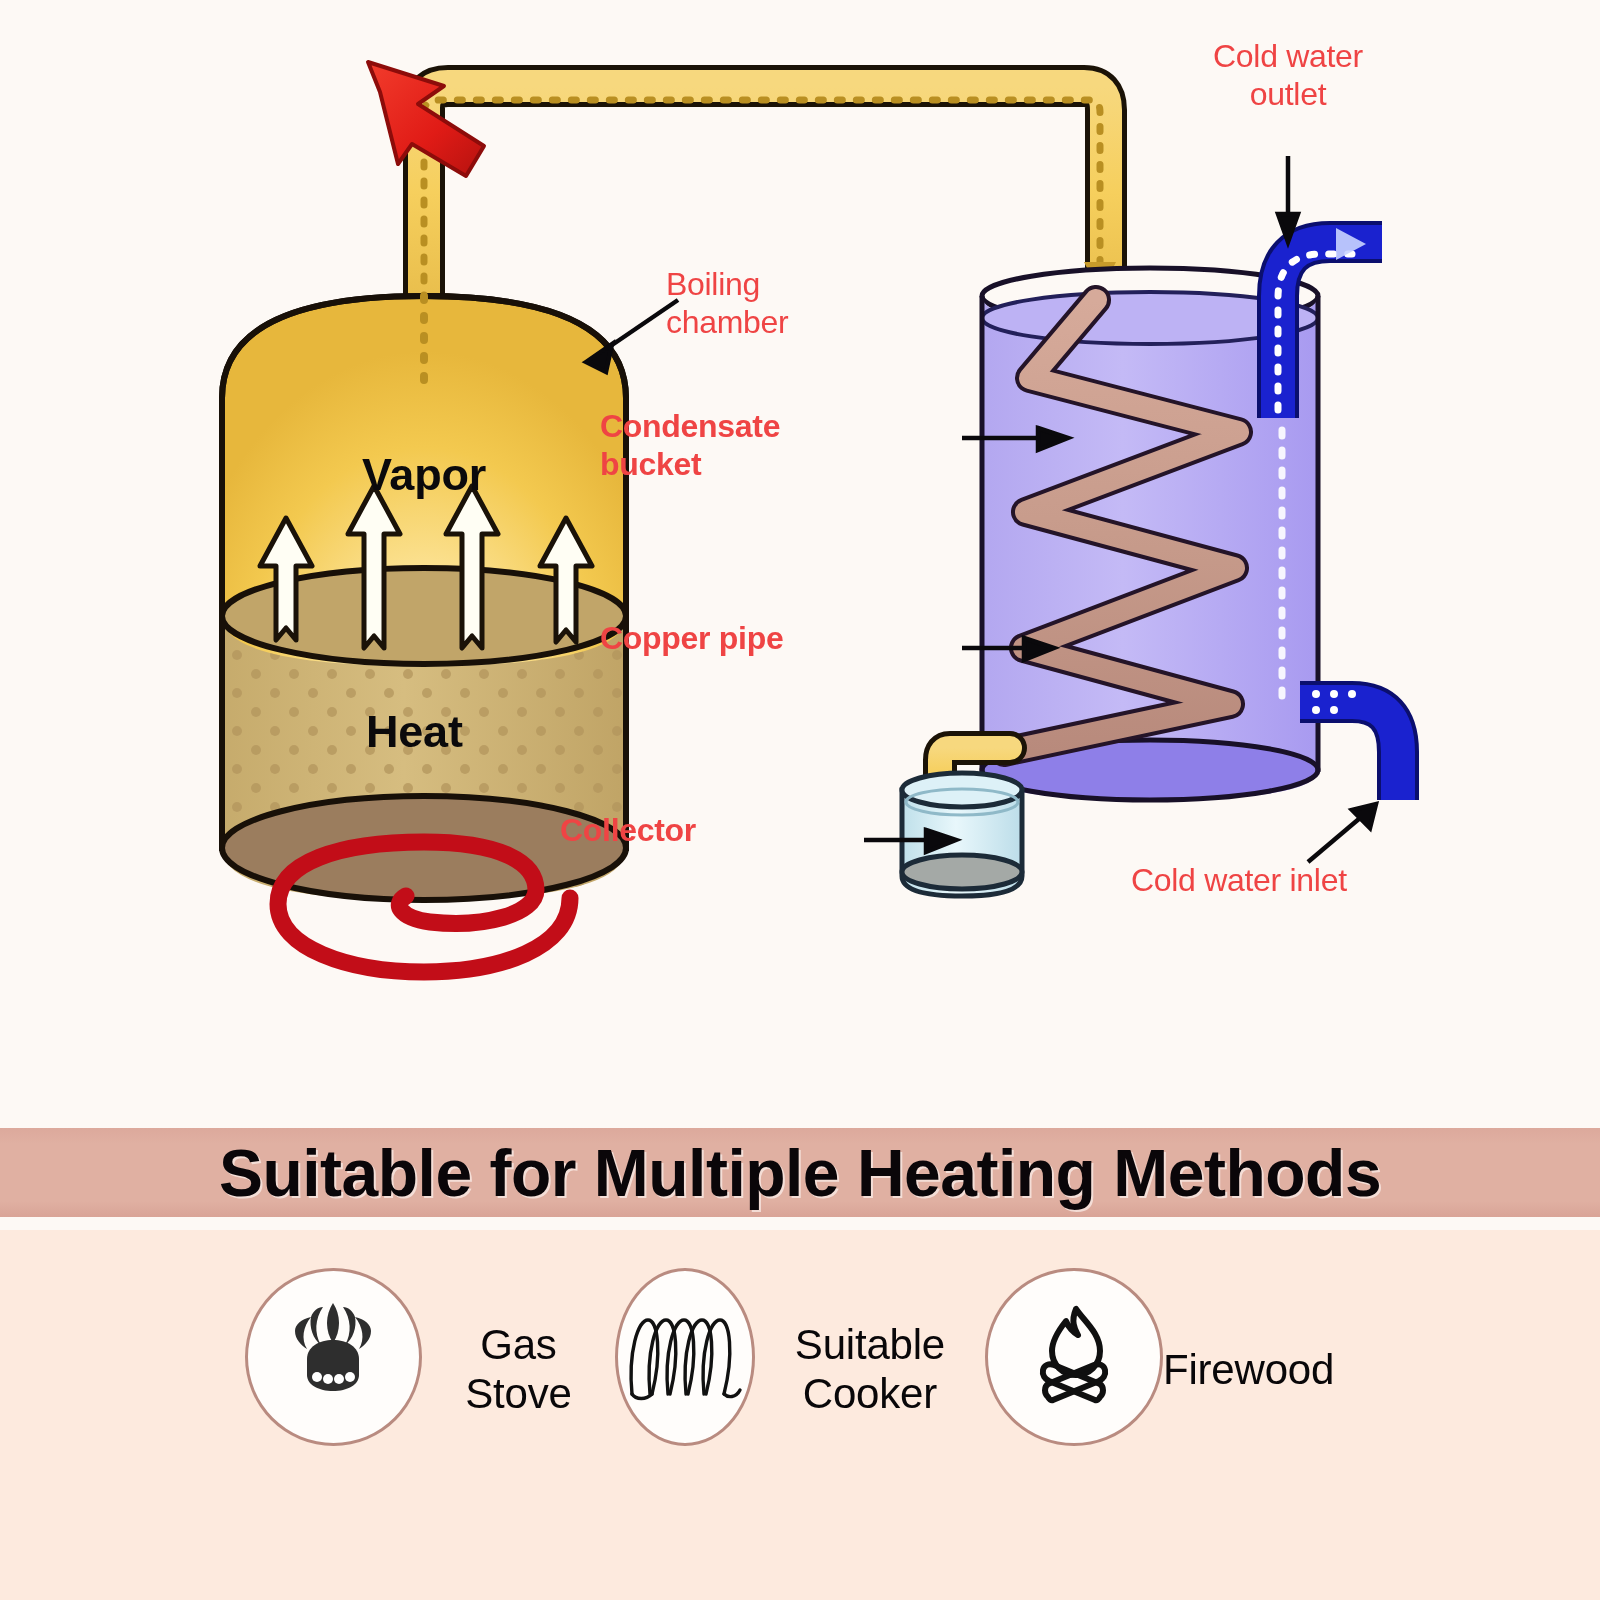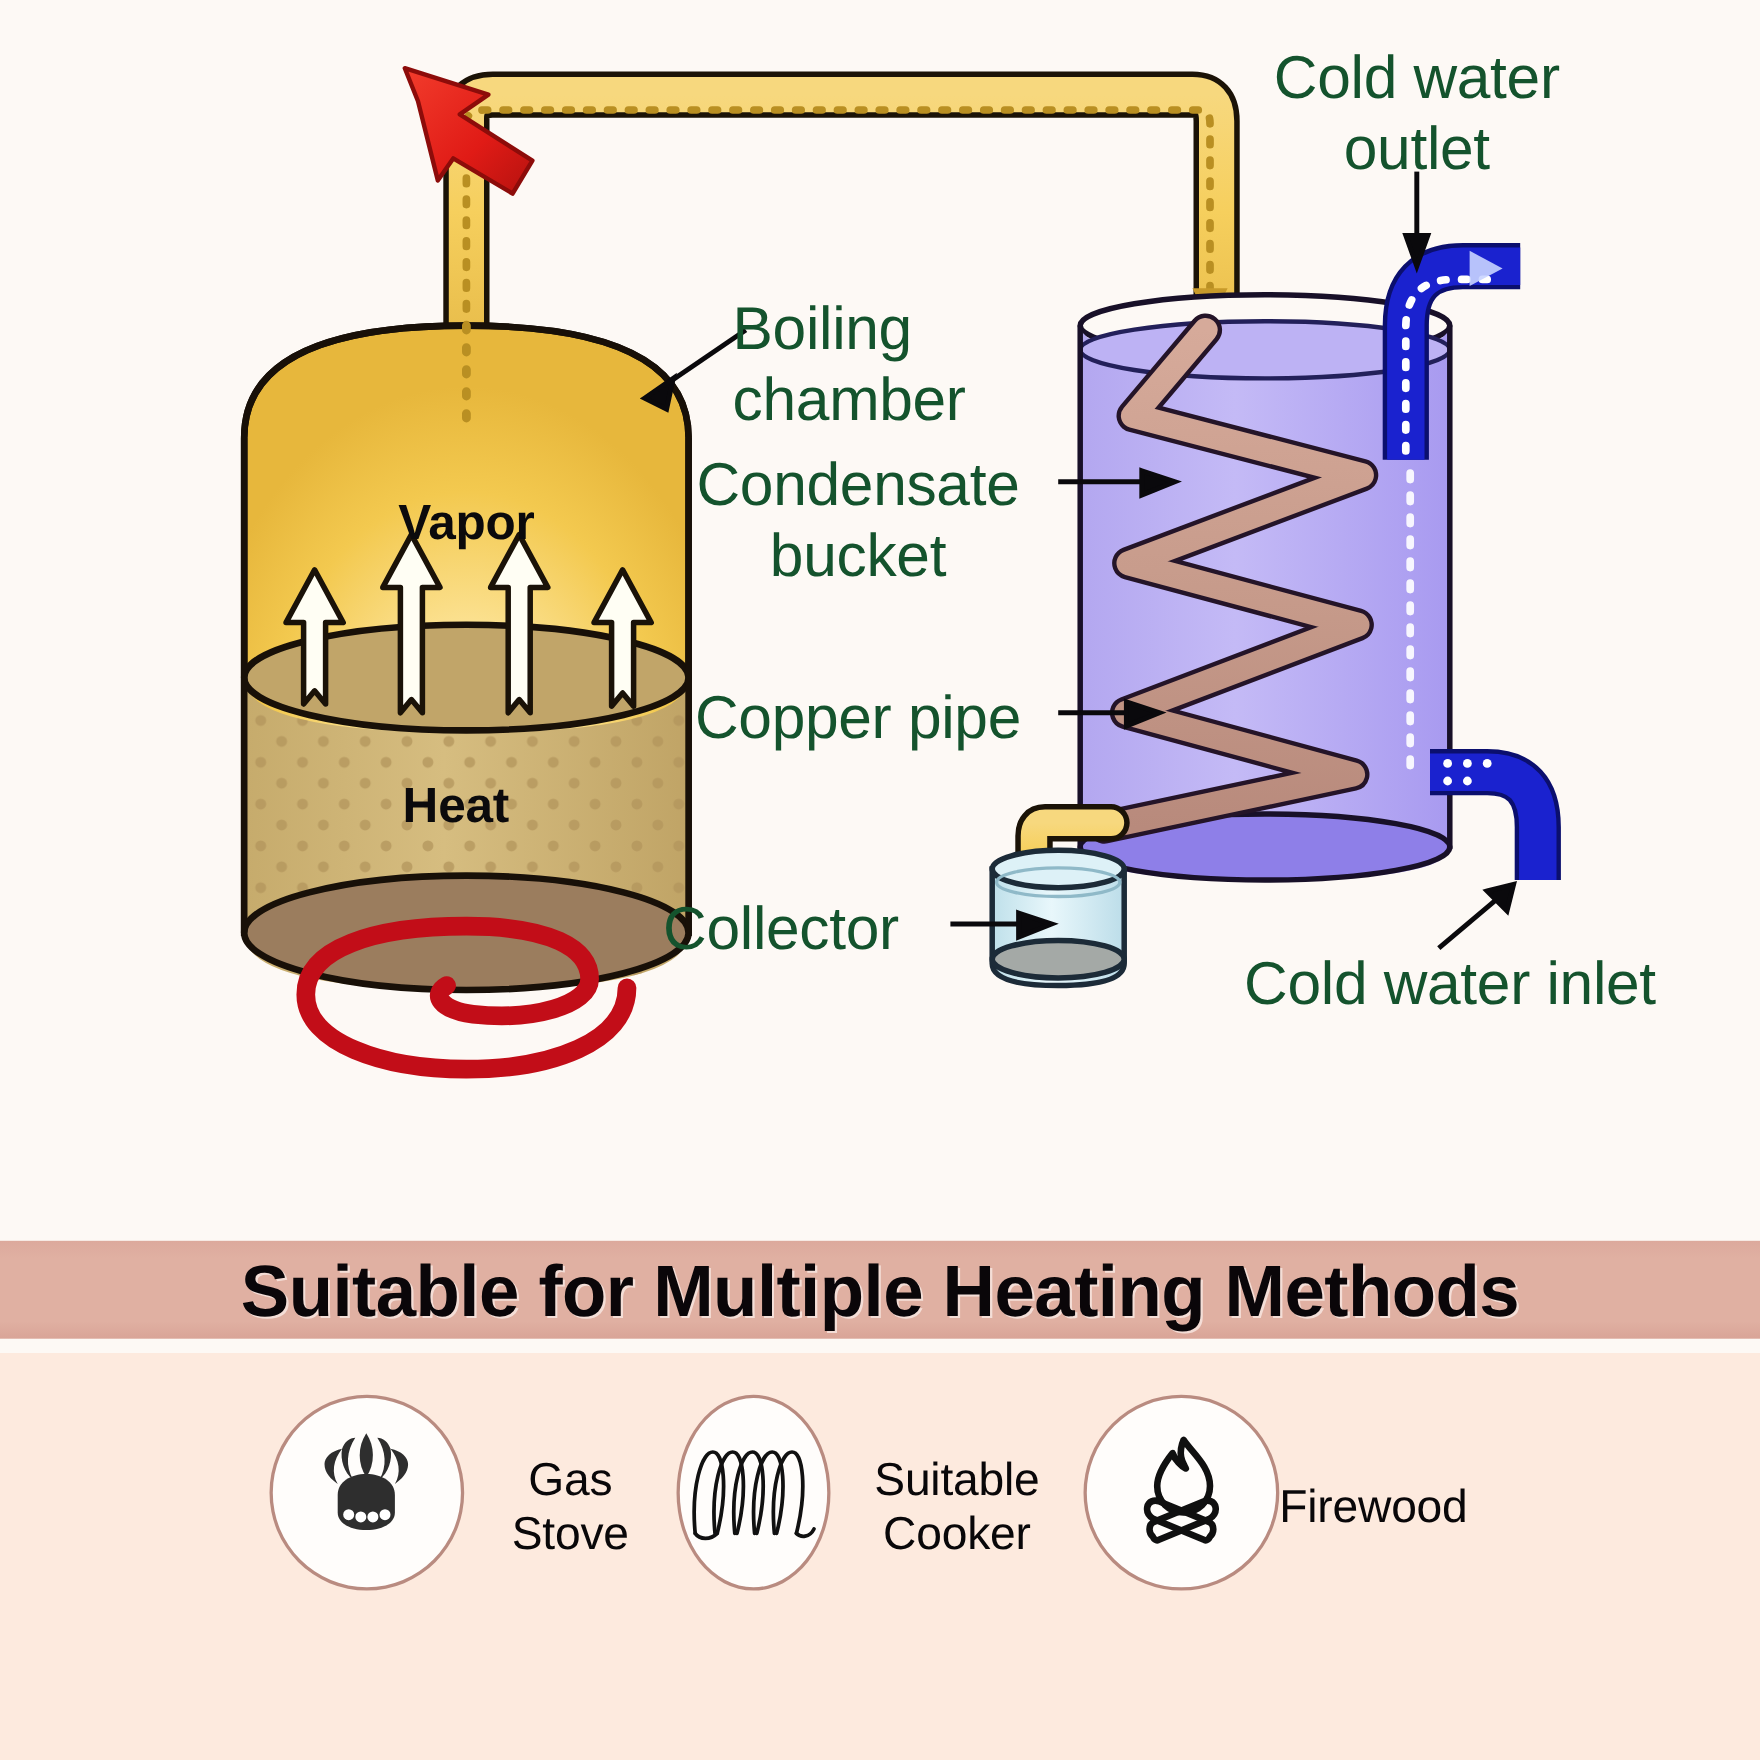--- a/index.html
+++ b/index.html
@@ -23,29 +23,29 @@
     background: #fdf9f5;
   }
   #diagram-svg {
     position: absolute;
     left: 0; top: 0;
     width: 1600px;
     height: 1128px;
   }
   .dlabel {
     position: absolute;
-    color: #14532d;
-    font-size: 55px;
+    color: #ef4444;
+    font-size: 32px;
     font-weight: 400;
     line-height: 1.18;
     letter-spacing: -0.3px;
     white-space: pre-line;
   }
   .dlabel.ctr { text-align: center; }
-  .dlabel.rgt { text-align: center; }
+  .dlabel.rgt { text-align: left; font-weight: bold; }
   .inner-label {
     position: absolute;
     color: #0b0a0c;
     font-size: 45px;
     font-weight: 700;
     letter-spacing: -0.2px;
   }
   
   #banner {
     position: absolute;

